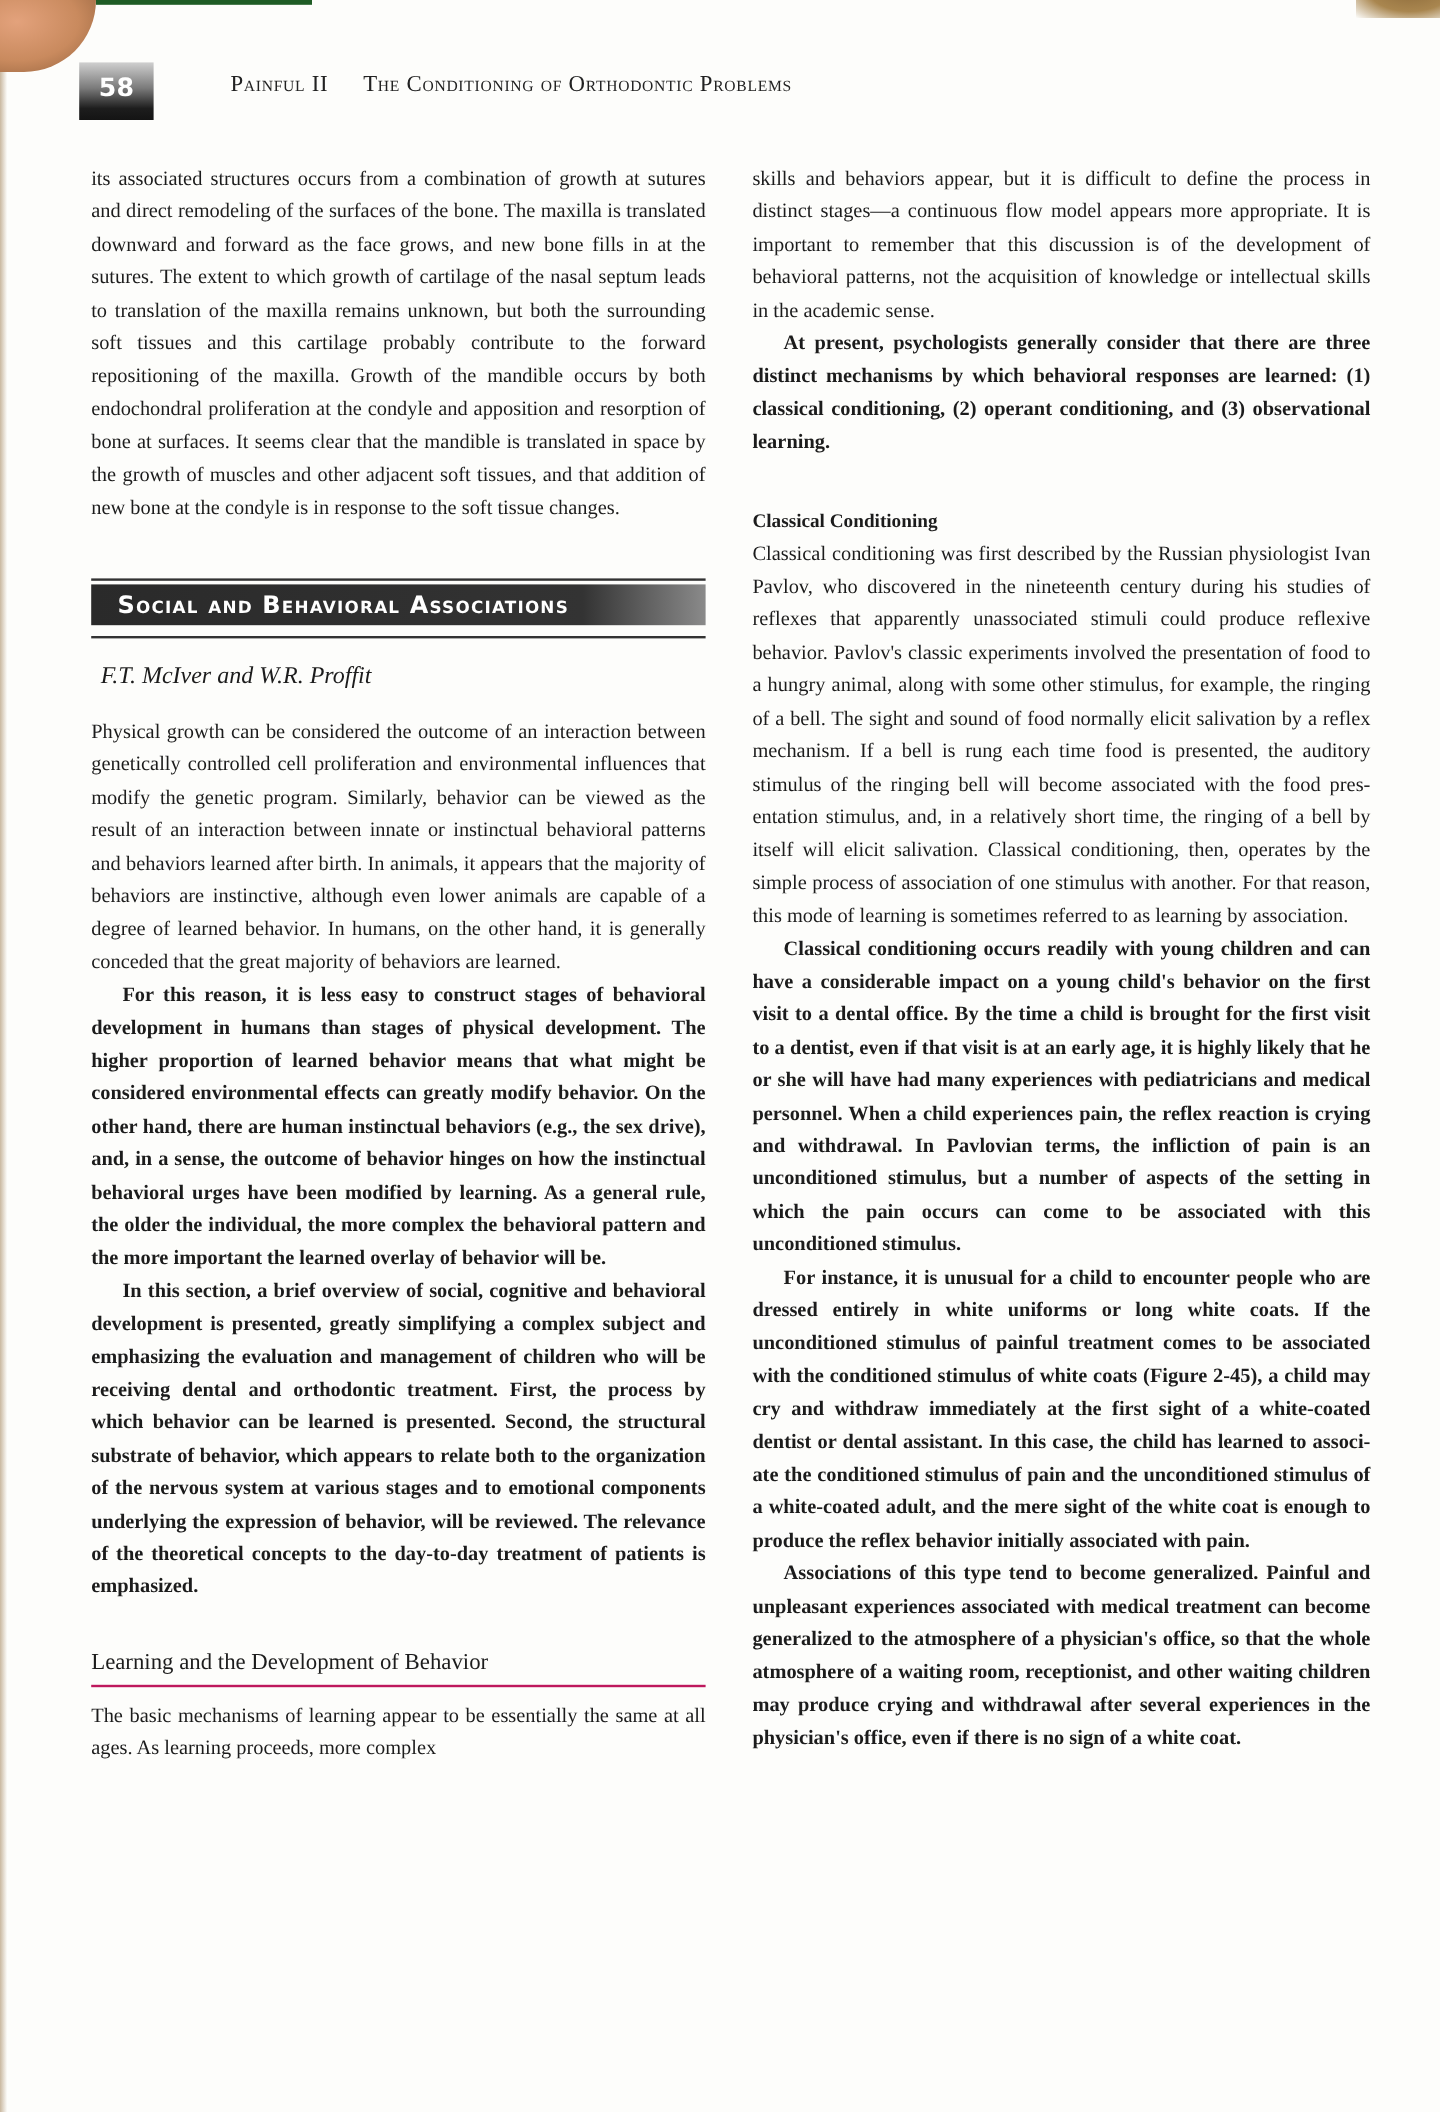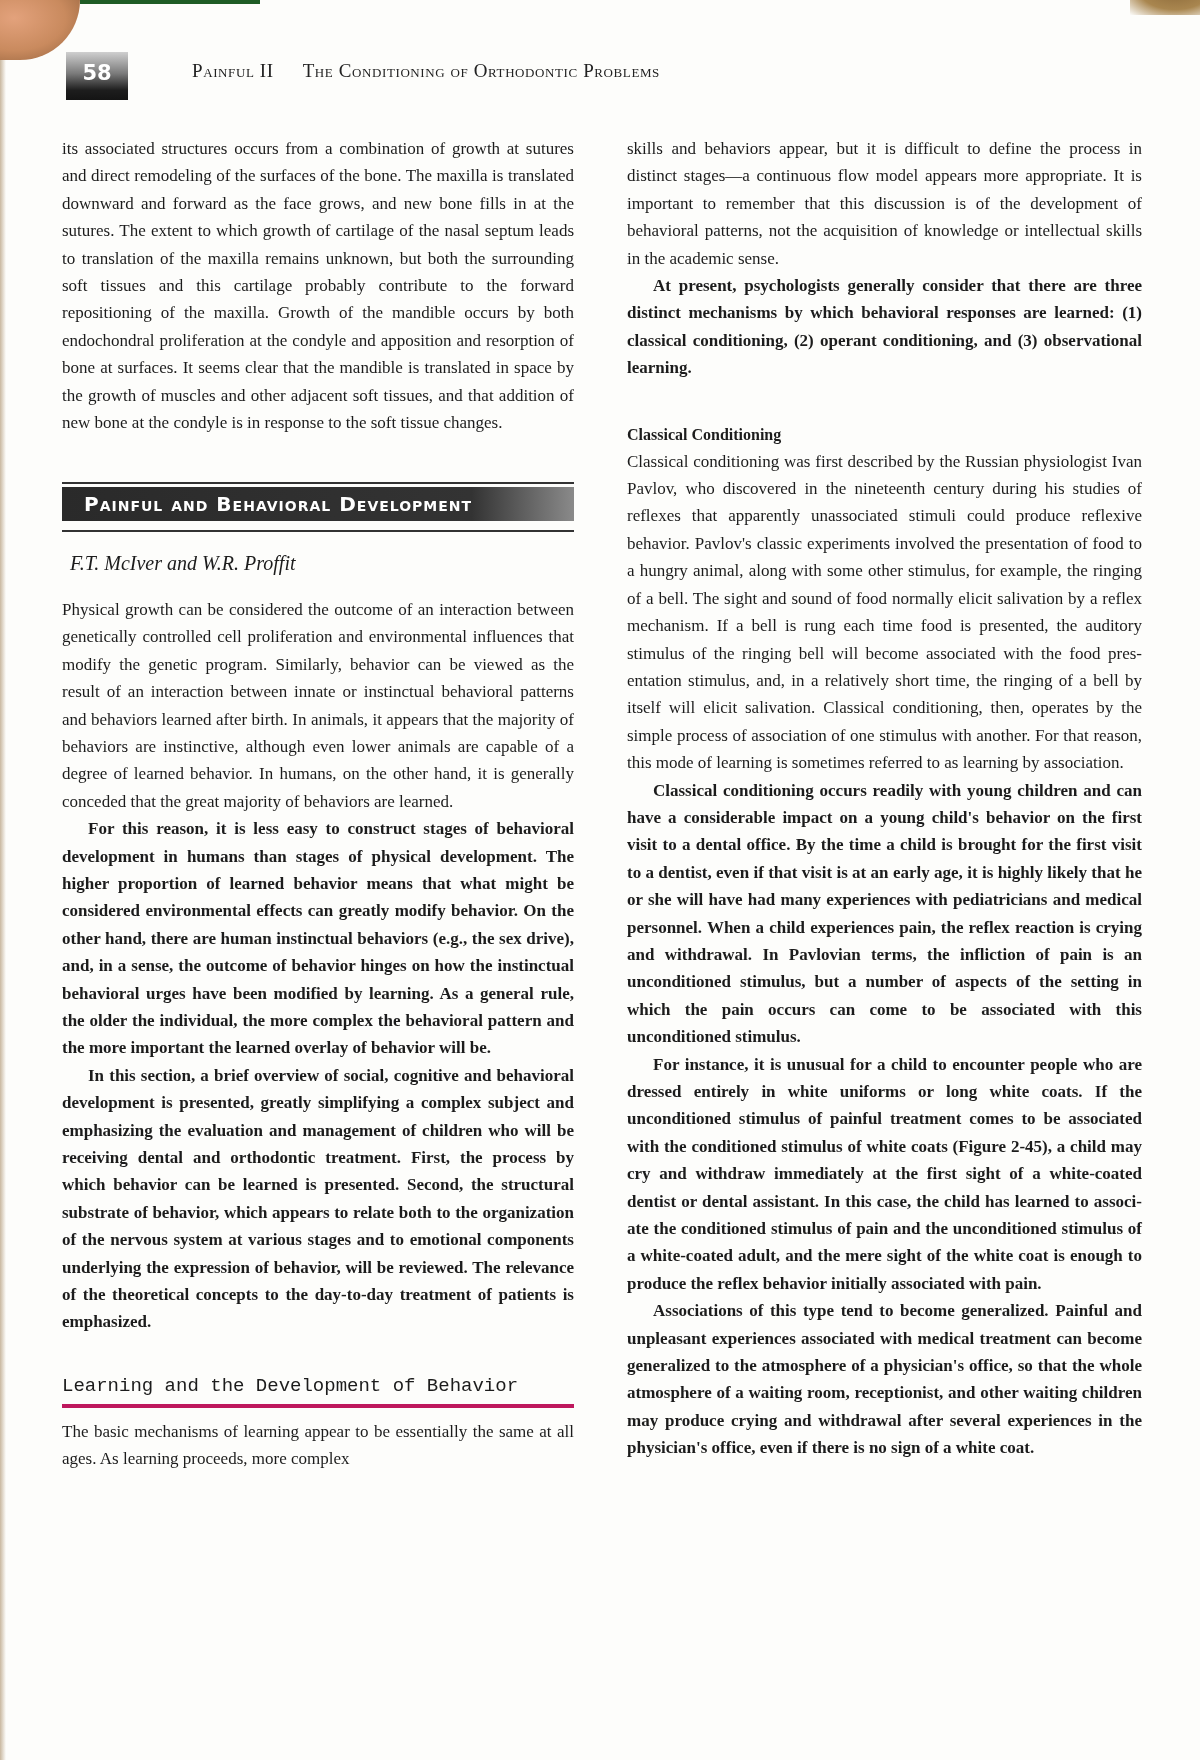--- a/index.html
+++ b/index.html
@@ -35,41 +35,41 @@
   }
   .running-head {
     position:absolute; left:192px; top:60px;
     font-variant:small-caps; font-size:19px; letter-spacing:0.6px; color:#222;
   }
   .running-head .sec { margin-right:24px; }
   .col {
     position:absolute; top:135px; font-size:17px; line-height:27.4px;
     text-align:justify; hyphens:manual;
   }
-  .col.left { left:62px; width:512px; }
+  .col.left { left:76px; width:512px; }
   .col.right { left:627px; width:515px; }
   p { margin:0; }
   p.indent { text-indent:26px;font-weight:bold; }
   .section-bar {
     margin-top:46px; position:relative; height:40px;
     border-top:2px solid #333; border-bottom:2px solid #333;
     padding:3px 0;
   }
   .section-bar .inner {
     background:linear-gradient(to right, #2a2a2a 0%, #333 80%, #8a8a8a 100%);
     height:34px; display:flex; align-items:center; padding-left:22px;
     color:#fff; font-family:"DejaVu Sans", sans-serif; font-weight:bold;
     font-variant:small-caps; font-size:20px; letter-spacing:1px;
   }
   .authors {
     font-style:italic; font-size:20px; margin:18px 0 18px 8px;
   }
   .subhead-sans {
-    font-family:Liberation Mono, monospace; font-size:19px; font-weight:500;
-    margin-top:36px; padding-bottom:4px; border-bottom:4px solid #be185d;
+    font-family:Liberation Serif, serif; font-size:19px; font-weight:500;
+    margin-top:36px; padding-bottom:4px; border-bottom:2px solid #be185d;
     margin-bottom:10px; line-height:28px;
   }
   .subhead-serif {
     font-weight:bold; font-size:16px; margin-top:40px; line-height:26px;
   }
 </style>
 </head>
 <body>
 
 <div class="thumb"></div>
@@ -83,21 +83,21 @@
 <div class="running-head">
   <span class="sec">Painful II</span>
   <span>The Conditioning of Orthodontic Problems</span>
 </div>
 
 <div class="col left">
   <p>its associated structures occurs from a combination of growth at sutures and direct remodeling of the surfaces of the bone. The maxilla is translated downward and forward as the face grows, and new bone fills in at the sutures. The extent to which growth of cartilage of the nasal septum leads to translation of the maxilla remains unknown, but both the surrounding soft tissues and this cartilage probably con­tribute to the forward repositioning of the maxilla. Growth of the mandible occurs by both endochondral proliferation at the condyle and apposition and resorption of bone at sur­faces. It seems clear that the mandible is translated in space by the growth of muscles and other adjacent soft tissues, and that addition of new bone at the condyle is in response to the soft tissue changes.</p>
 
   <div class="section-bar">
     <div class="inner">
-      <span>Painful and Behavioral Development</span>
+      <span>Social and Behavioral Associations</span>
     </div>
   </div>
 
   <div class="authors">F.T. McIver and W.R. Proffit</div>
 
   <p>Physical growth can be considered the outcome of an inter­action between genetically controlled cell proliferation and environmental influences that modify the genetic program. Similarly, behavior can be viewed as the result of an interac­tion between innate or instinctual behavioral patterns and behaviors learned after birth. In animals, it appears that the majority of behaviors are instinctive, although even lower animals are capable of a degree of learned behavior. In humans, on the other hand, it is generally conceded that the great majority of behaviors are learned.</p>
   <p class="indent">For this reason, it is less easy to construct stages of behav­ioral development in humans than stages of physical devel­opment. The higher proportion of learned behavior means that what might be considered environmental effects can greatly modify behavior. On the other hand, there are human instinctual behaviors (e.g., the sex drive), and, in a sense, the outcome of behavior hinges on how the instinctual behav­ioral urges have been modified by learning. As a general rule, the older the individual, the more complex the behavioral pattern and the more important the learned overlay of behavior will be.</p>
   <p class="indent">In this section, a brief overview of social, cognitive and behavioral development is presented, greatly simplifying a complex subject and emphasizing the evaluation and man­agement of children who will be receiving dental and ortho­dontic treatment. First, the process by which behavior can be learned is presented. Second, the structural substrate of behavior, which appears to relate both to the organization of the nervous system at various stages and to emotional com­ponents underlying the expression of behavior, will be reviewed. The relevance of the theoretical concepts to the day-to-day treatment of patients is emphasized.</p>
 
   <div class="subhead-sans">Learning and the Development of Behavior</div>

